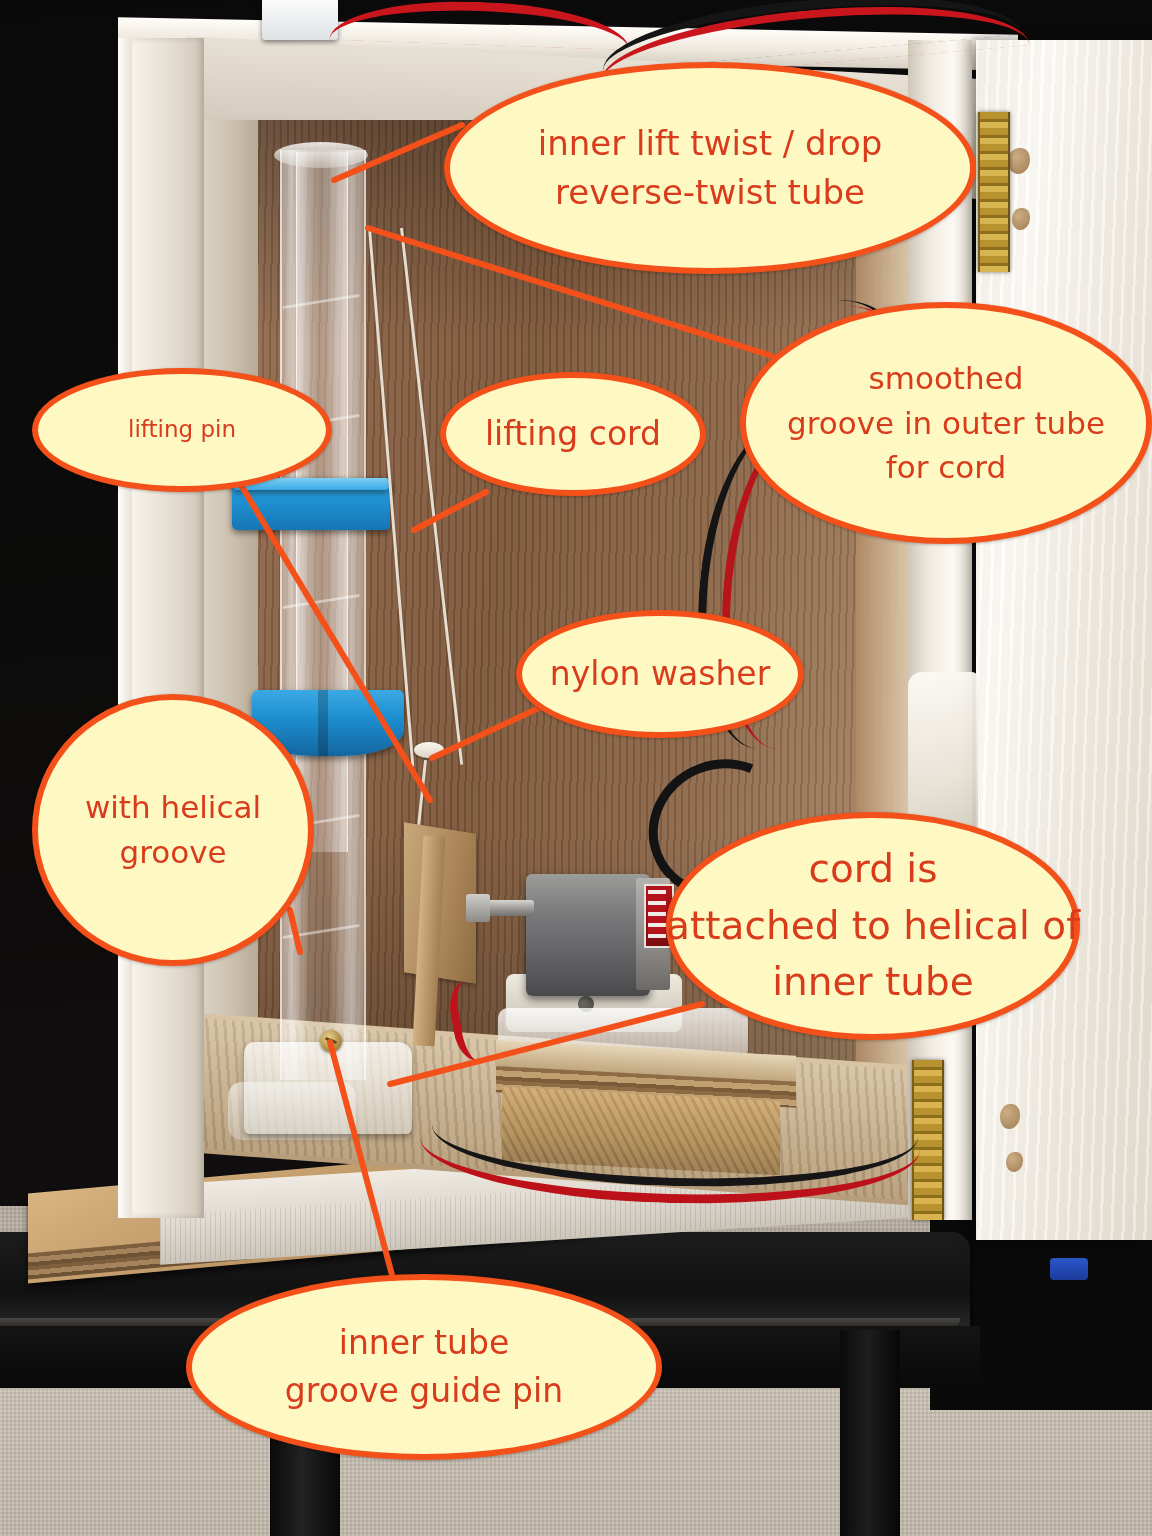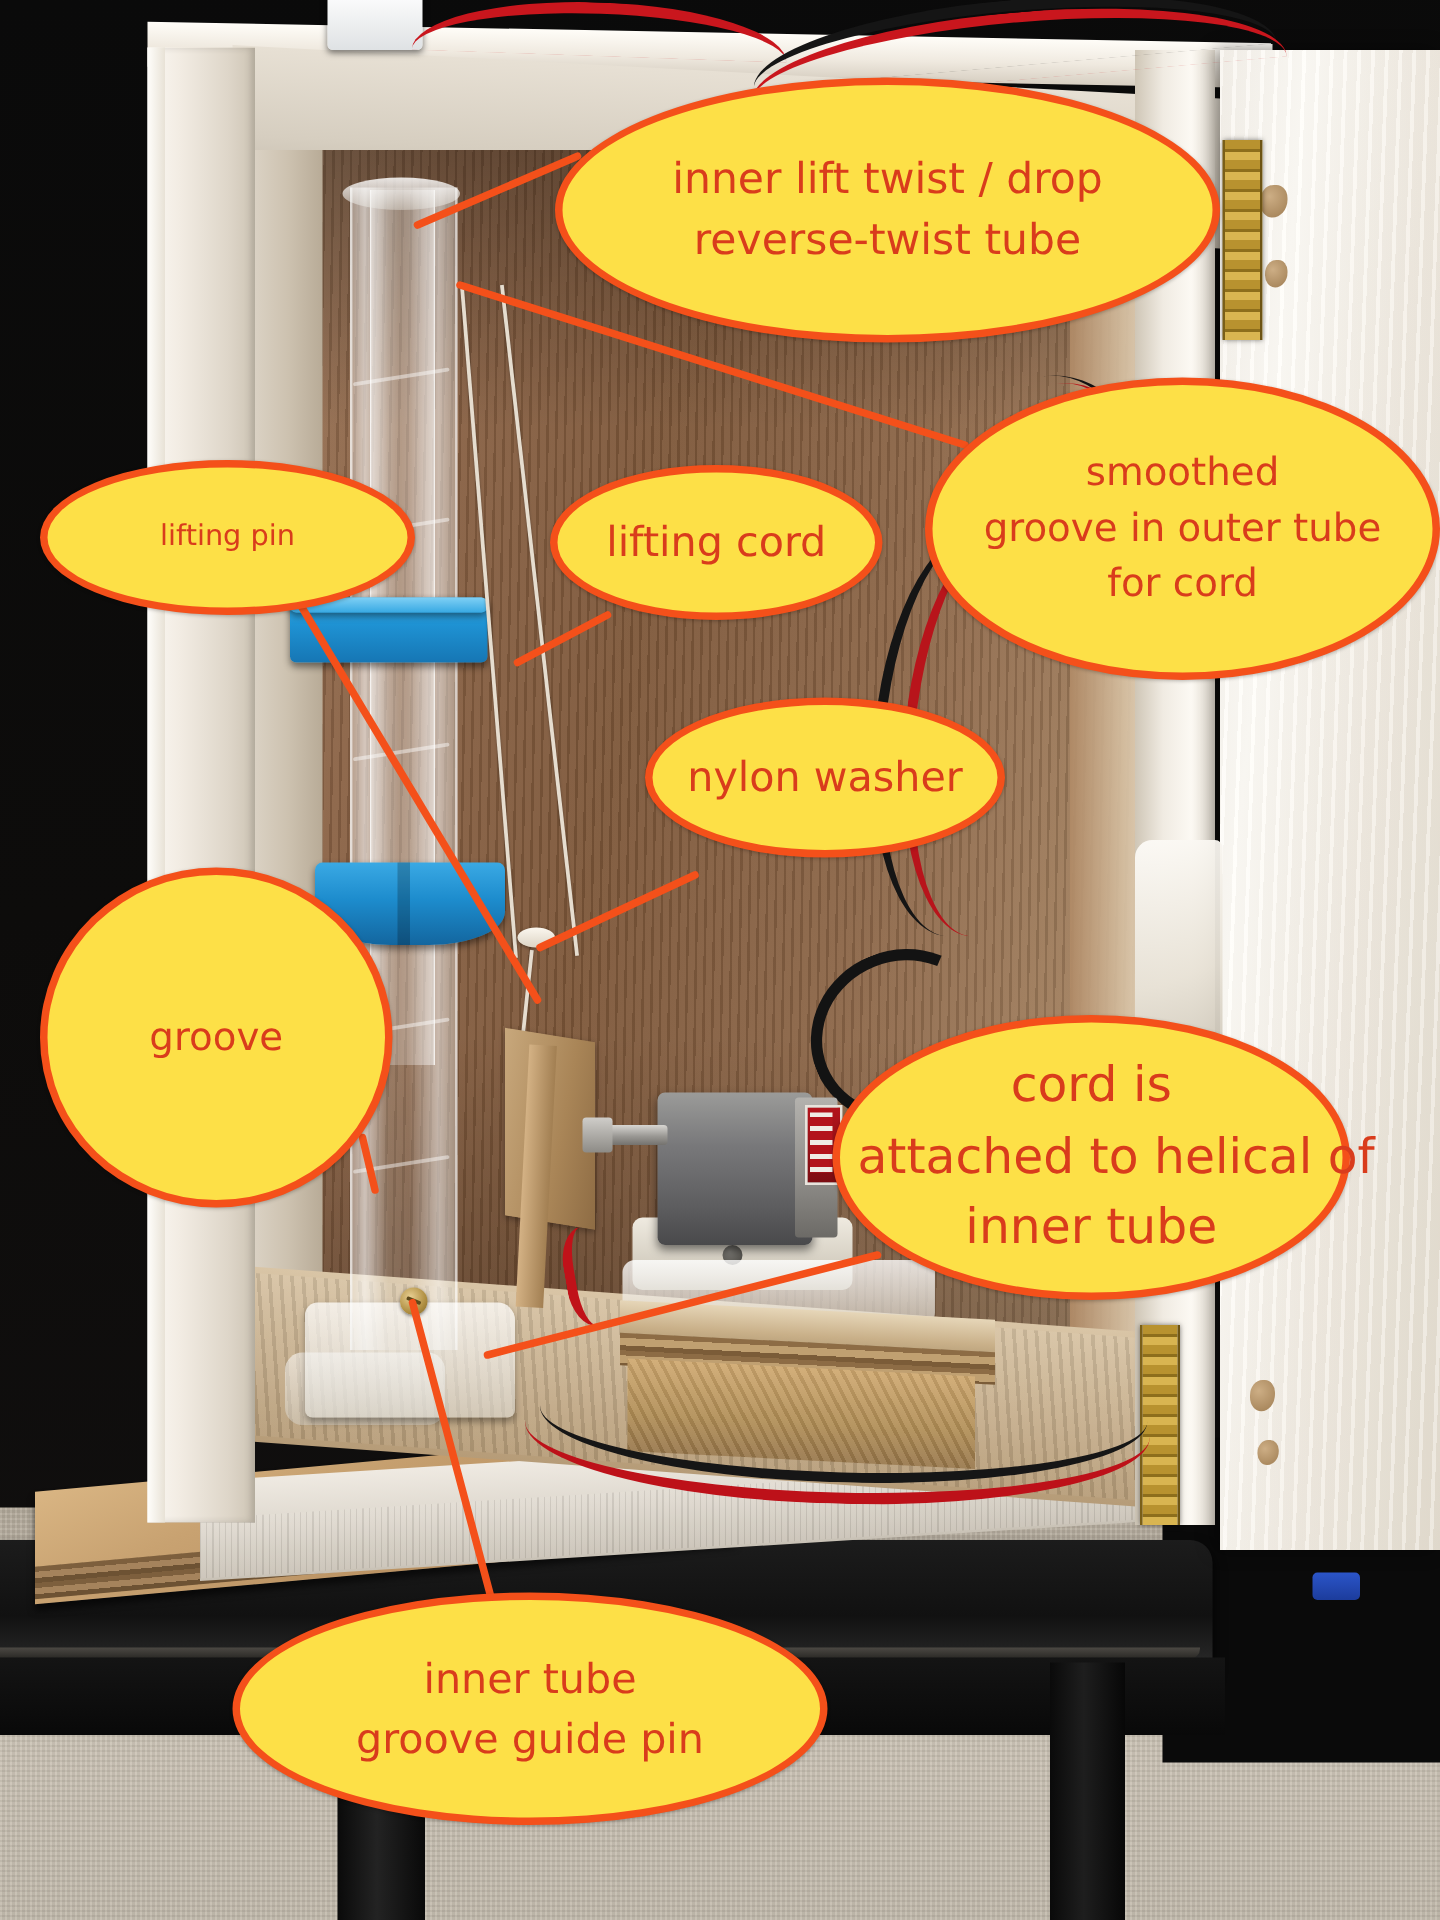--- a/index.html
+++ b/index.html
@@ -260,23 +260,23 @@
   .bag{position:absolute;left:908px;top:672px;width:70px;height:180px;
     background:linear-gradient(160deg,#fdfbf7,#e8e2d6 60%,#cdc6b8);
     border-radius:14px 6px 10px 12px;opacity:.95;}
 
   
   .lines{position:absolute;inset:0;pointer-events:none;}
   .callouts{position:absolute;inset:0;}
 
   .callout{
     position:absolute;
-    display:flex;flex-direction:column;justify-content:center;
+    display:flex;flex-direction:column;align-items:center;justify-content:center;
     box-sizing:border-box;
-    background:#fde047;
+    background:#fef9c3;
     border:6px solid #f4501a;
     border-radius:50%;
     color:#d93c1c;
     font-family:"DejaVu Sans", sans-serif;
     text-align:center;
     line-height:1.45;
     padding:0 14px;
     box-shadow:0 1px 3px rgba(0,0,0,.25);
   }
   .callout span{display:block;white-space:nowrap;}
@@ -403,24 +403,25 @@
         <span>smoothed</span>
         <span>groove in outer tube</span>
         <span>for cord</span>
       </div>
       <div class="callout" style="left: 32px; top: 368px; width: 300px; height: 124px; font-size: 23px;">
         <span>lifting pin</span>
       </div>
       <div class="callout" style="left: 440px; top: 372px; width: 266px; height: 124px; font-size: 33px;">
         <span>lifting cord</span>
       </div>
-      <div class="callout" style="left: 516px; top: 558px; width: 288px; height: 128px; font-size: 33px;">
+      <div class="callout" style="left: 516px; top: 610px; width: 288px; height: 128px; font-size: 33px;">
         <span>nylon washer</span>
       </div>
       <div class="callout" style="left: 32px; top: 694px; width: 282px; height: 272px; font-size: 31px;">
+        <span>with helical</span>
         <span>groove</span>
       </div>
       <div class="callout" style="left: 666px; top: 812px; width: 414px; height: 228px; font-size: 39px;">
         <span>cord is</span>
         <span>attached to helical of</span>
         <span>inner tube</span>
       </div>
       <div class="callout" style="left: 186px; top: 1274px; width: 476px; height: 186px; font-size: 33px;">
         <span>inner tube</span>
         <span>groove guide pin</span>

